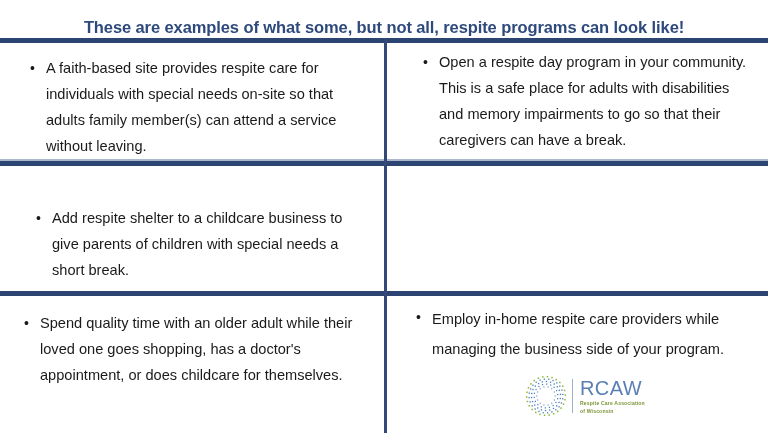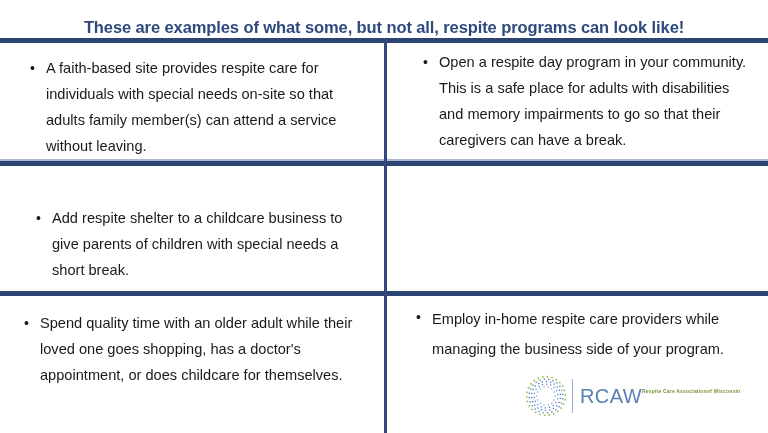--- a/index.html
+++ b/index.html
@@ -146,21 +146,21 @@
   }
   .logo-sep {
     width: 1px;
     height: 34px;
     background: #9fb0cd;
     margin: 0 7px 0 4px;
     flex: 0 0 1px;
   }
   .logo-words {
     display: flex;
-    flex-direction: row;
+    flex-direction: column;
     justify-content: center;
   }
   .logo-rcaw {
     color: #5a7fb5;
     font-size: 20px;
     font-weight: 400;
     letter-spacing: 0.4px;
     line-height: 20px;
   }
   .logo-tag {

